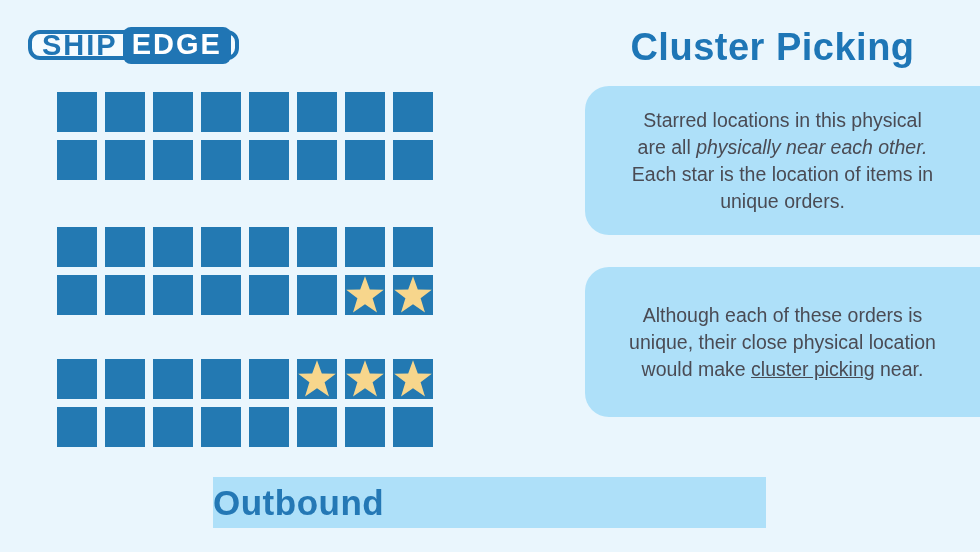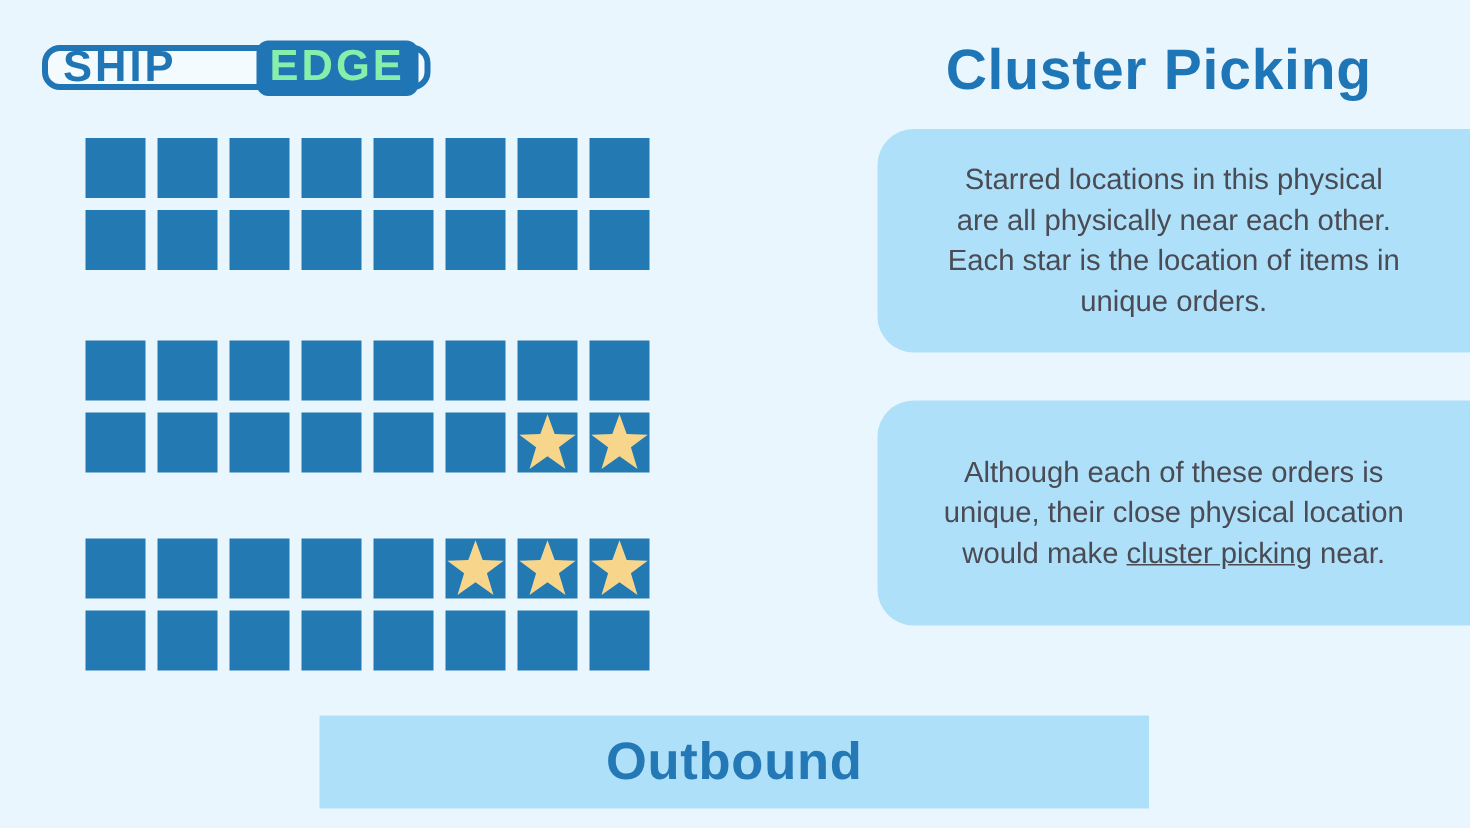--- a/index.html
+++ b/index.html
@@ -18,23 +18,23 @@
     border: 4px solid #2075B4; border-radius: 12px;
     background: #F4FBFF;
     display: inline-flex; align-items: center;
     padding: 0 4px 0 10px; gap: 5px;
   }
   .logo-ship {
     color: #2075B4; font-size: 29px; font-weight: 800;
     letter-spacing: 2px; line-height: 1;
   }
   .logo-edge {
-    background: #2075B4; color: #86efac;
+    background: #2075B4; color: #ffffff;
     border-radius: 8px; padding: 3px 9px 5px 9px;
-    font-size: 29px; font-weight: 800; letter-spacing: 2px; line-height: 1; margin-left: 48px;
+    font-size: 29px; font-weight: 800; letter-spacing: 2px; line-height: 1;
   }
 
   
   .title {
     position: absolute; left: 565px; top: 26px; width: 415px;
     text-align: center;
     color: #1E76B6; font-size: 38px; font-weight: 800;
     letter-spacing: 0.5px;
   }
 
@@ -45,21 +45,21 @@
     border-radius: 24px 0 0 24px;
     display: flex; align-items: center; justify-content: center;
     box-sizing: border-box; padding: 10px 42px;
   }
   .info-box.box1 { top: 86px;  height: 149px; }
   .info-box.box2 { top: 267px; height: 150px; }
   .info-text {
     color: #4A4B54; font-size: 19.5px; line-height: 27px;
     text-align: center;
   }
-  .seg-italic { }
+  .seg-italic { font-style: italic; }
   .seg-underline { text-decoration: underline; }
 
   
   .grid-block {
     position: absolute; left: 57px;
     display: grid;
     grid-template-columns: repeat(8, 40px);
     grid-auto-rows: 40px;
     gap: 8px;
   }
@@ -69,23 +69,23 @@
   .cell {
     width: 40px; height: 40px;
     background: #2379B2;
     display: flex; align-items: center; justify-content: center;
   }
   .cell svg { width: 40px; height: 40px; display: block; }
 
   
   .outbound-bar {
     position: absolute; left: 213px; top: 477px;
-    width: 553px; height: 62px;
+    width: 553px; height: 51px;
     background: #AEE0F9;
-    display: flex; align-items: center; justify-content: center;
+    display: flex; align-items: center; 
   }
   .outbound-label {
     color: #2478B5; font-size: 35px; font-weight: 800;
     letter-spacing: 0.5px;
   }
 </style>
 </head>
 <body>
 
 <div class="logo">

